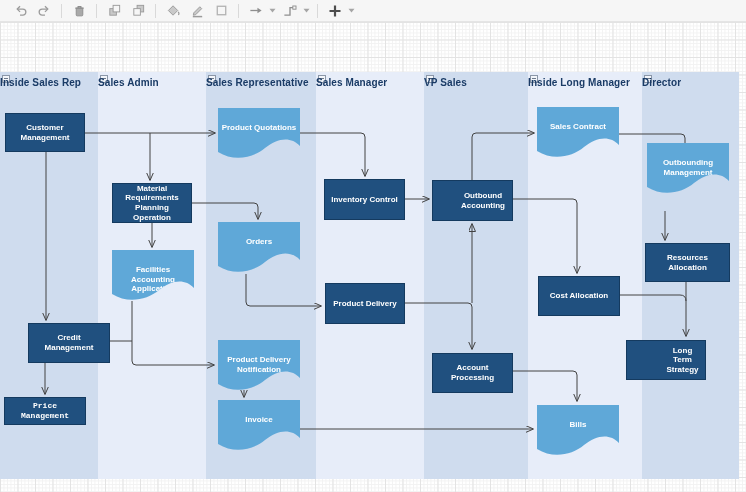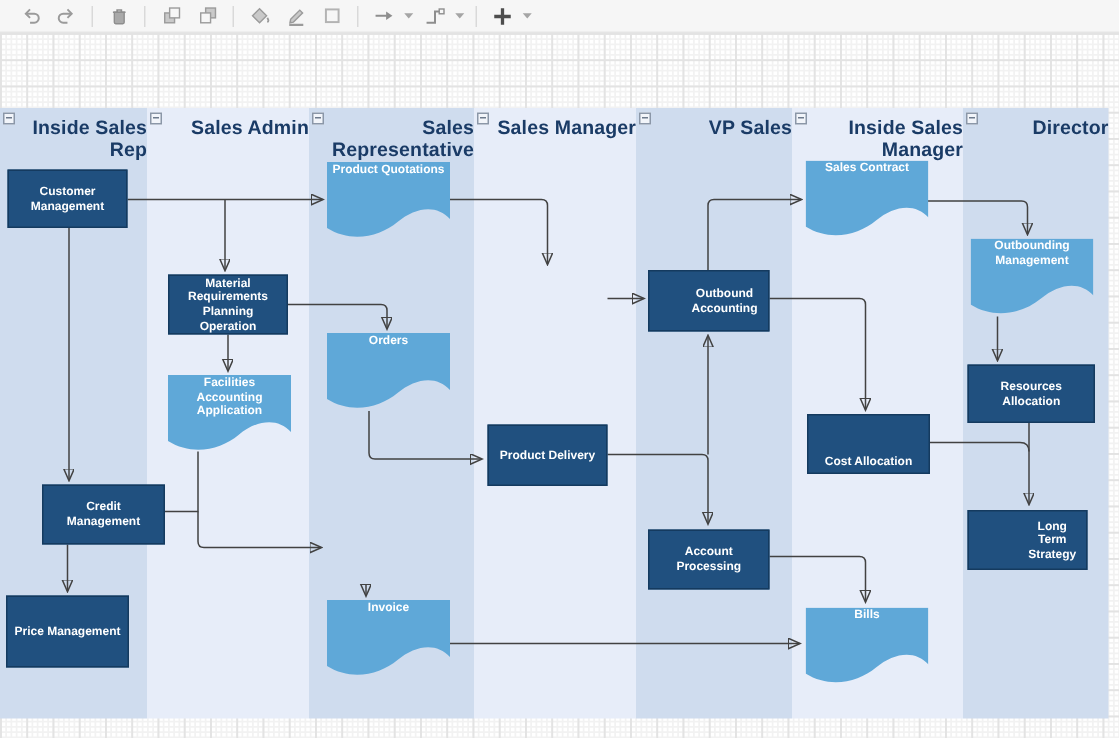--- a/index.html
+++ b/index.html
@@ -28,34 +28,34 @@
       linear-gradient(#f2f2f2 1px, transparent 1px),
       linear-gradient(90deg, #f2f2f2 1px, transparent 1px);
     background-size:17.5px 17.5px, 17.5px 17.5px, 3.5px 3.5px, 3.5px 3.5px;
   }
 
   
   .lane { position:absolute; top:50px; height:407px; }
   .lane-dark  { background:#cfdcee; }
   .lane-light { background:#e7edf9; }
   .lane-title {
-    position:absolute; top:5px; left:0; right:0; text-align:right;
-    font-size:13px; font-weight:bold; color:#1a3b66; letter-spacing:0.1px;
+    position:absolute; top:5px; left:0; right:0; text-align:left;
+    font-size:10px; font-weight:bold; color:#1a3b66; letter-spacing:0.1px;
   }
   .collapse { position:absolute; left:2px; top:3px; width:8px; height:8px;
     border:1px solid #8b97a8; background:#f2f5fa; }
   .collapse:before { content:""; position:absolute; left:1px; right:1px; top:2px;
     border-top:1px solid #6d7a8c; }
 
   
   .node { position:absolute; display:flex; align-items:center; justify-content:center;
     text-align:center; color:#fff; font-weight:bold; font-size:8px; line-height:1.2;
     padding:2px 3px; }
   .process { background:#20507f; border:1px solid #143a5f; }
-  .doc { background:#5fa8d8; align-items:flex-start; padding-top:0;
+  .doc { background:#5fa8d8; align-items:flex-start; padding-top:15px;
     clip-path: path('M 0 0 H 82 V 38 C 73 28, 59 30, 47 40 C 35 50, 16 54, 0 44 Z');
     width:82px; height:52px; }
 
   
   #edges { position:absolute; left:0; top:0; width:746px; height:470px; pointer-events:none; }
   #edges path { stroke:#424242; stroke-width:1; fill:none; }
 </style>
 </head>
 <body>
 
@@ -159,21 +159,21 @@
     <div class="lane lane-dark" style="left:206px; width:110px;">
       <span class="collapse"></span>
       <div class="lane-title">Sales Representative</div>
     </div>
     <div class="lane lane-dark" style="left:424px; width:104px;">
       <span class="collapse"></span>
       <div class="lane-title">VP Sales</div>
     </div>
     <div class="lane lane-light" style="left:528px; width:114px;">
       <span class="collapse"></span>
-      <div class="lane-title">Inside Sales Manager</div>
+      <div class="lane-title">Inside Long Manager</div>
     </div>
     <div class="lane lane-dark" style="left:642px; width:97px;">
       <span class="collapse"></span>
       <div class="lane-title">Director</div>
     </div>
 
     <svg id="edges" width="746" height="470" viewBox="0 0 746 470">
       <defs>
         <marker id="arr" orient="auto" markerWidth="9" markerHeight="8" refX="7.5" refY="3.5">
           <path d="M0 0 L8 3.5 L0 7 Z" fill="#424242"></path>
@@ -202,66 +202,72 @@
       <path d="M686 260 L686 314" marker-end="url(#arr)"></path>
       <path d="M620 273 L680 273 Q686 273 686 279"></path>
     </svg>
 
     <div class="node process" style="left:5px;  top:91px;  width:80px; height:39px;">
         <span>Customer Management</span>
       </div>
     <div class="node process" style="left:4px;  top:301px; width:82px; height:40px;margin-left:24px;">
         <span>Credit Management</span>
       </div>
-    <div class="node process" style="left:4px;  top:375px; width:82px; height:48px;">
+    <div class="node process" style="left:4px;  top:375px; width:82px; height:28px;font-family:Liberation Mono, monospace;">
         <span>Price Management</span>
       </div>
 
     <div class="node process" style="left:112px; top:161px; width:80px; height:40px;">
         <span>Material Requirements Planning Operation</span>
       </div>
     <div class="node doc" style="left:112px; top:228px;">
         <span>Facilities Accounting Application</span>
       </div>
 
     <div class="node doc" style="left:218px; top:86px;">
         <span>Product Quotations</span>
       </div>
     <div class="node doc" style="left:218px; top:200px;text-align:center;">
         <span>Orders</span>
       </div>
+    <div class="node doc" style="left:218px; top:318px;">
+        <span>Product Delivery Notification</span>
+      </div>
     <div class="node doc" style="left:218px; top:378px;">
         <span>Invoice</span>
       </div>
 
+    <div class="node process" style="left:324px; top:157px; width:81px; height:41px;">
+        <span>Inventory Control</span>
+      </div>
     <div class="node process" style="left:325px; top:261px; width:80px; height:41px;justify-content:center;">
         <span>Product Delivery</span>
       </div>
 
     <div class="node process" style="left:432px; top:158px; width:81px; height:41px;padding-left:24px;">
         <span>Outbound Accounting</span>
       </div>
     <div class="node process" style="left:432px; top:331px; width:81px; height:40px;">
         <span>Account Processing</span>
       </div>
 
     <div class="node doc" style="left:537px; top:85px;">
         <span>Sales Contract</span>
       </div>
-    <div class="node process" style="left:538px; top:254px; width:82px; height:40px;align-items:flex-end;">
+    <div class="node process" style="left:538px; top:254px; width:82px; height:40px;">
         <span>Cost Allocation</span>
       </div>
     <div class="node doc" style="left:537px; top:383px;">
         <span>Bills</span>
       </div>
 
-    <div class="node doc" style="left:647px; top:137px;justify-content:flex-end;">
+    <div class="node doc" style="left:647px; top:121px;justify-content:flex-end;">
         <span>Outbounding Management</span>
       </div>
     <div class="node process" style="left:645px; top:221px; width:85px; height:39px;">
         <span>Resources Allocation</span>
       </div>
-    <div class="node process" style="left:645px; top:318px; width:80px; height:40px;padding-left:36px;">
+    <div class="node process" style="left:626px; top:318px; width:80px; height:40px;padding-left:36px;">
         <span>Long Term Strategy</span>
       </div>
 
   </div>
 </div>
 
 </body></html>

